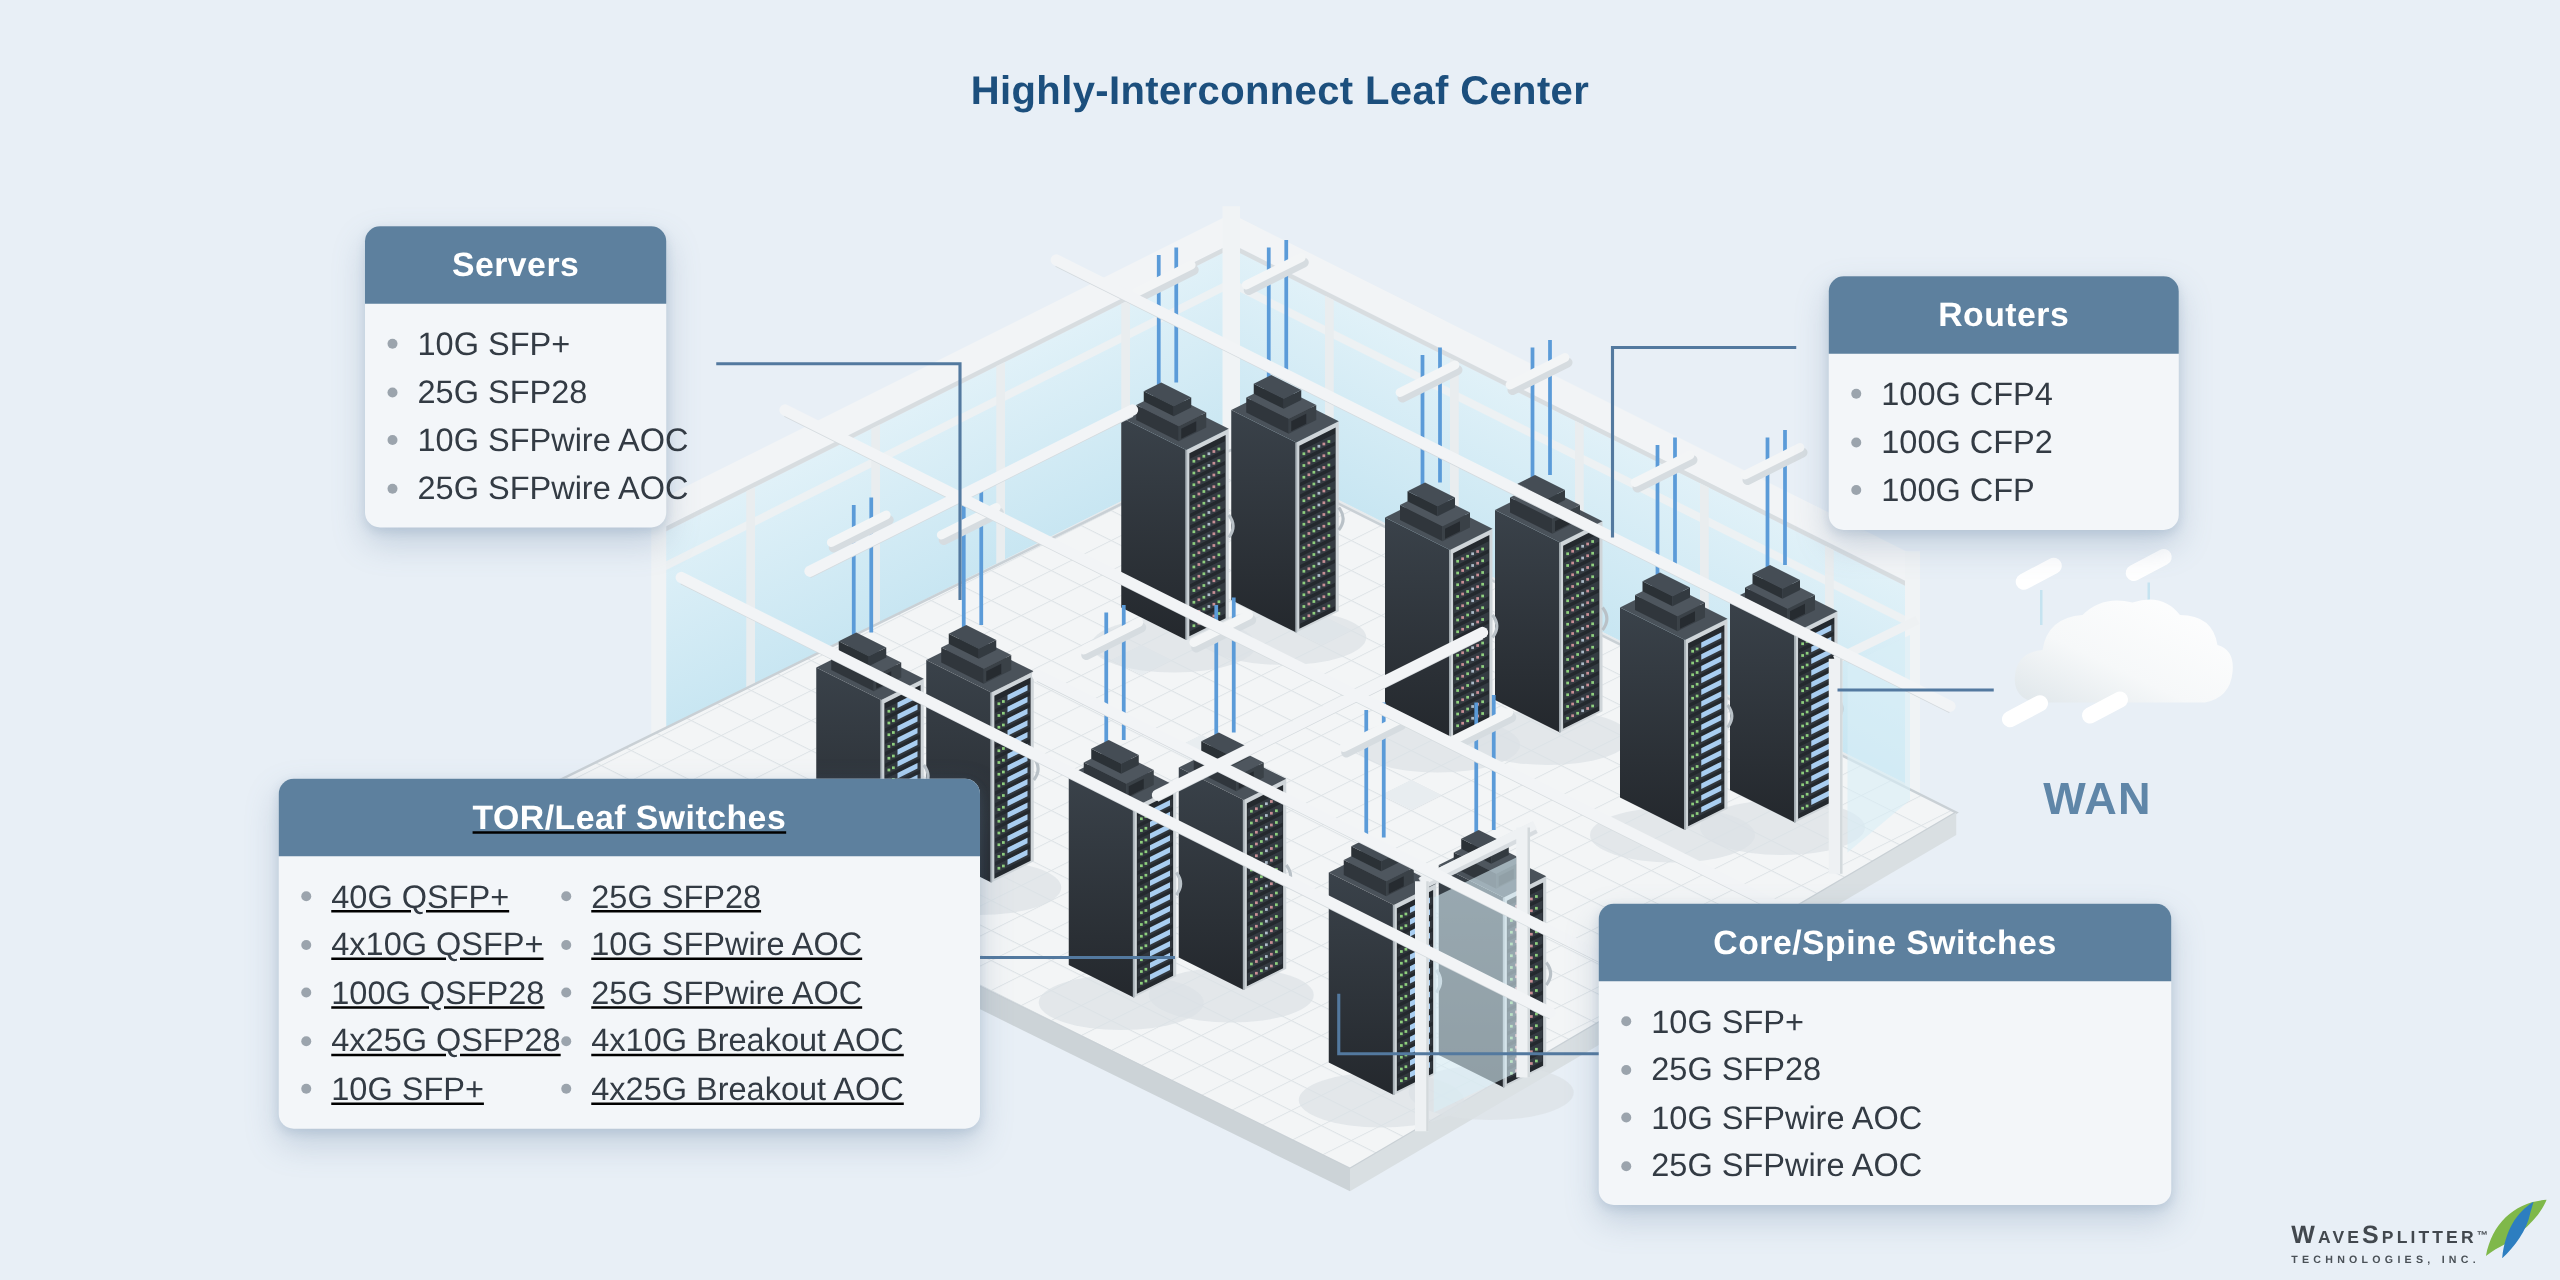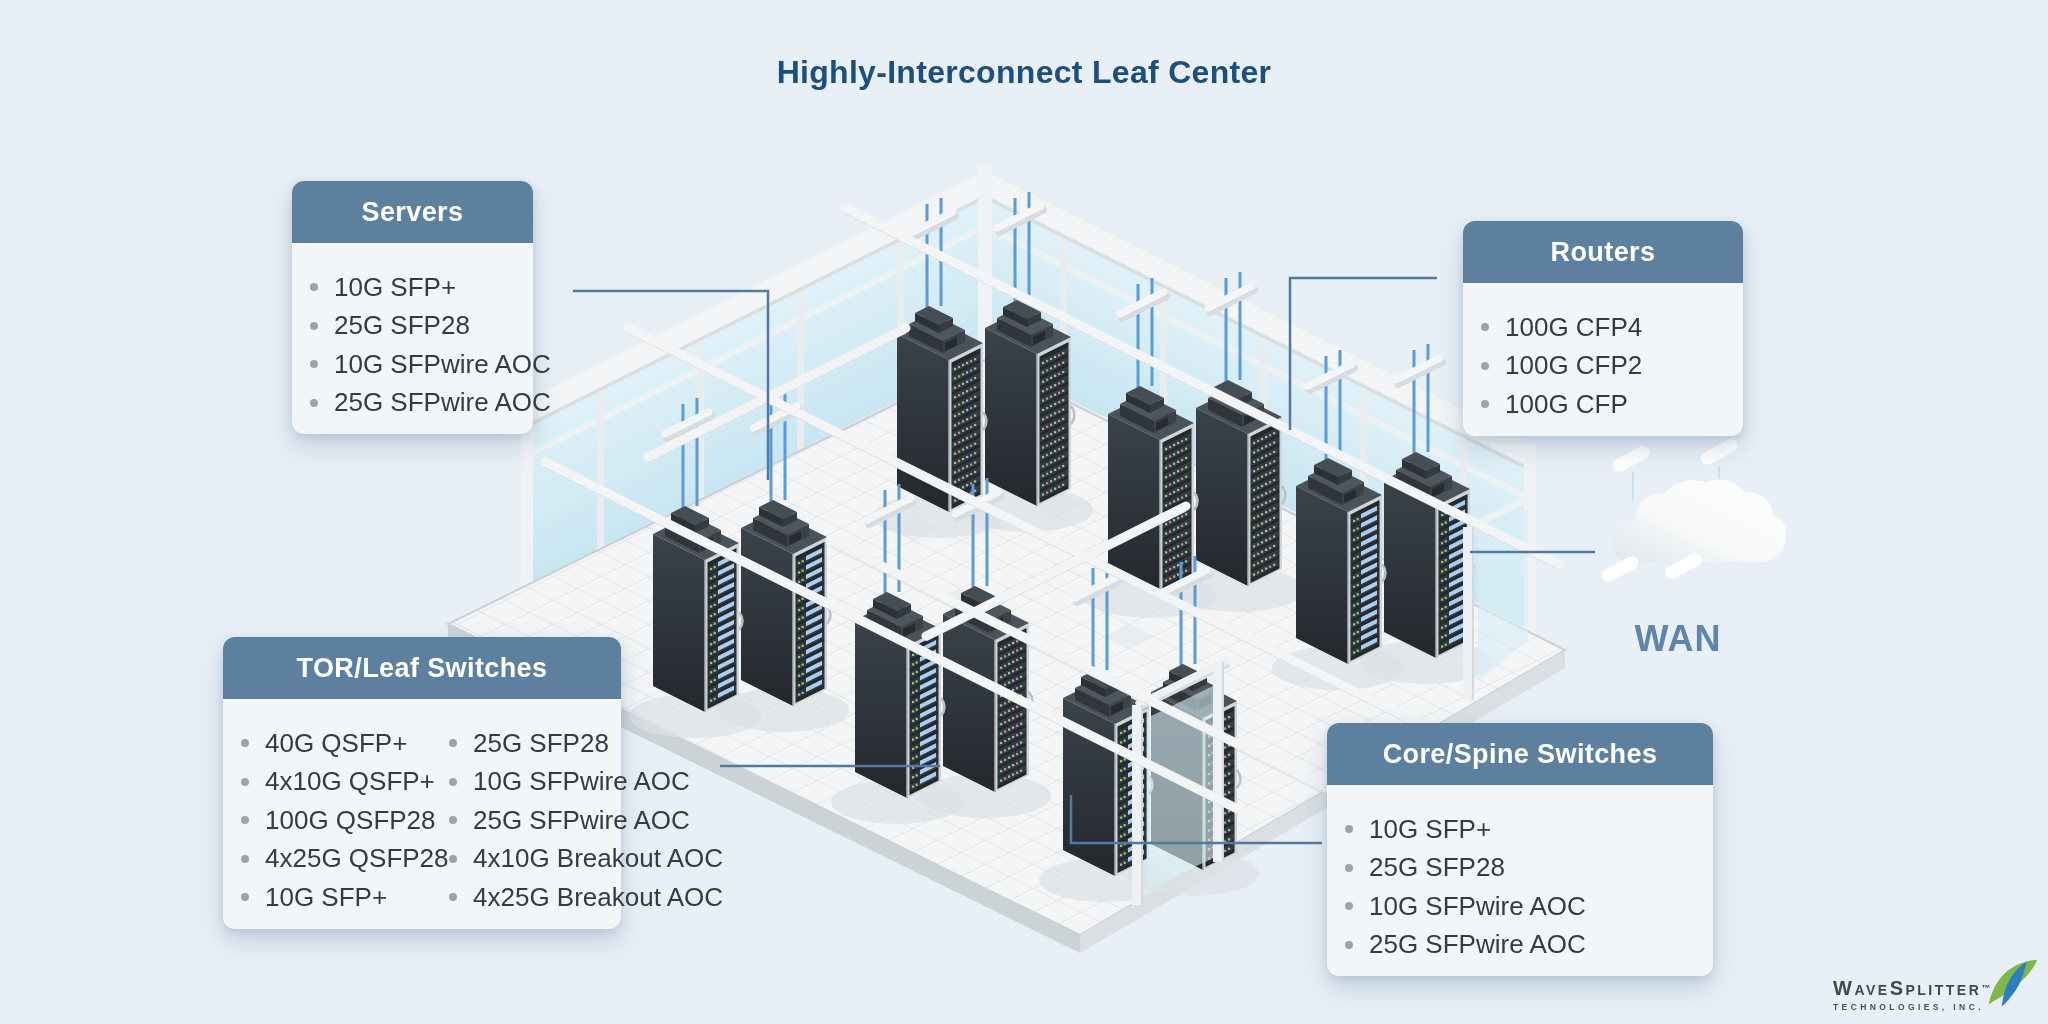--- a/index.html
+++ b/index.html
@@ -9,21 +9,21 @@
   #scene{position:absolute;left:0;top:0;width:2048px;height:1024px;}
 
   .page-title{position:absolute;left:0;right:0;top:54px;text-align:center;
       font-size:32px;font-weight:bold;color:#1c4f7d;letter-spacing:.3px;}
 
   .callout{position:absolute;border-radius:12px;background:#f3f6f9;
       box-shadow:0 12px 26px rgba(96,125,158,.28),0 3px 8px rgba(96,125,158,.18);}
   .callout-header{background:#5d809e;color:#ffffff;font-weight:bold;font-size:27px;
       text-align:center;height:62px;line-height:62px;border-radius:12px 12px 0 0;
       letter-spacing:.4px;}
-  .callout-body{padding:25px 10px 12px 18px;}
+  .callout-body{padding:13px 10px 12px 18px;}
   .callout ul{list-style:none;margin:0;padding:0;}
   .spec{display:flex;align-items:center;height:38.5px;font-size:26px;color:#333b44;
       white-space:nowrap;}
   .dot{flex:0 0 auto;width:8px;height:8px;border-radius:50%;background:#9ba4ad;
       margin-right:16px;}
   .two-col{display:grid;grid-template-columns:208px 1fr;text-align:center;}
 
   .wan-label{position:absolute;left:1603px;top:618px;width:150px;text-align:center;
       font-size:36px;font-weight:bold;color:#5f86a8;letter-spacing:1px;}
 
@@ -351,21 +351,21 @@
             <span>100G CFP2</span>
           </li>
       <li class="spec">
             <span class="dot"></span>
             <span>100G CFP</span>
           </li>
     </ul>
   </div>
 </div>
 
-<div class="callout" style="left:223px;top:637px;width:398px;">
+<div class="callout" style="left:223px;top:623px;width:561px;text-decoration:underline;">
   <div class="callout-header">TOR/Leaf Switches</div>
   <div class="callout-body two-col">
     <ul>
       <li class="spec">
             <span class="dot"></span>
             <span>40G QSFP+</span>
           </li>
       <li class="spec">
             <span class="dot"></span>
             <span>4x10G QSFP+</span>
@@ -401,21 +401,21 @@
             <span>4x10G Breakout AOC</span>
           </li>
       <li class="spec">
             <span class="dot"></span>
             <span>4x25G Breakout AOC</span>
           </li>
     </ul>
   </div>
 </div>
 
-<div class="callout" style="left:1327px;top:723px;width:386px;">
+<div class="callout" style="left:1279px;top:723px;width:458px;">
   <div class="callout-header">Core/Spine Switches</div>
   <div class="callout-body">
     <ul>
       <li class="spec">
             <span class="dot"></span>
             <span>10G SFP+</span>
           </li>
       <li class="spec">
             <span class="dot"></span>
             <span>25G SFP28</span>

